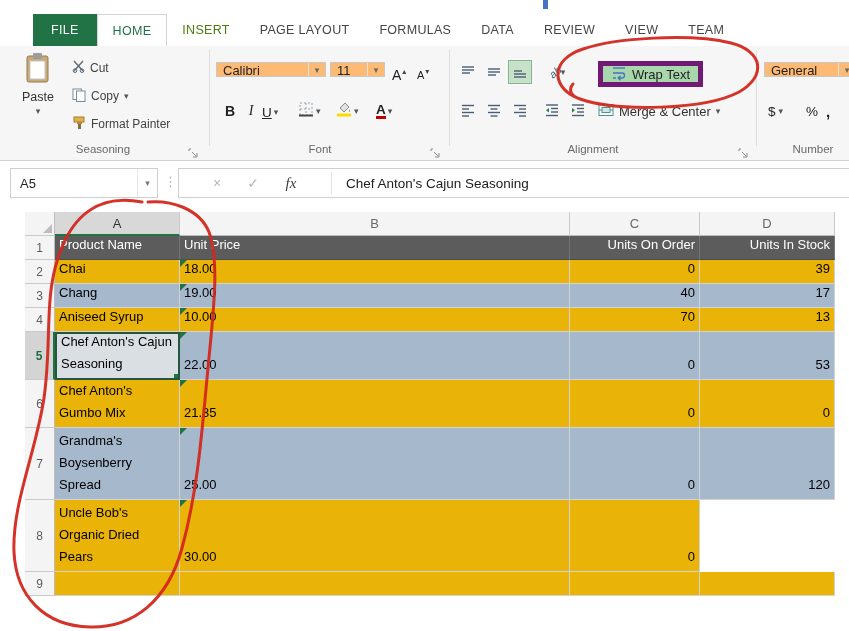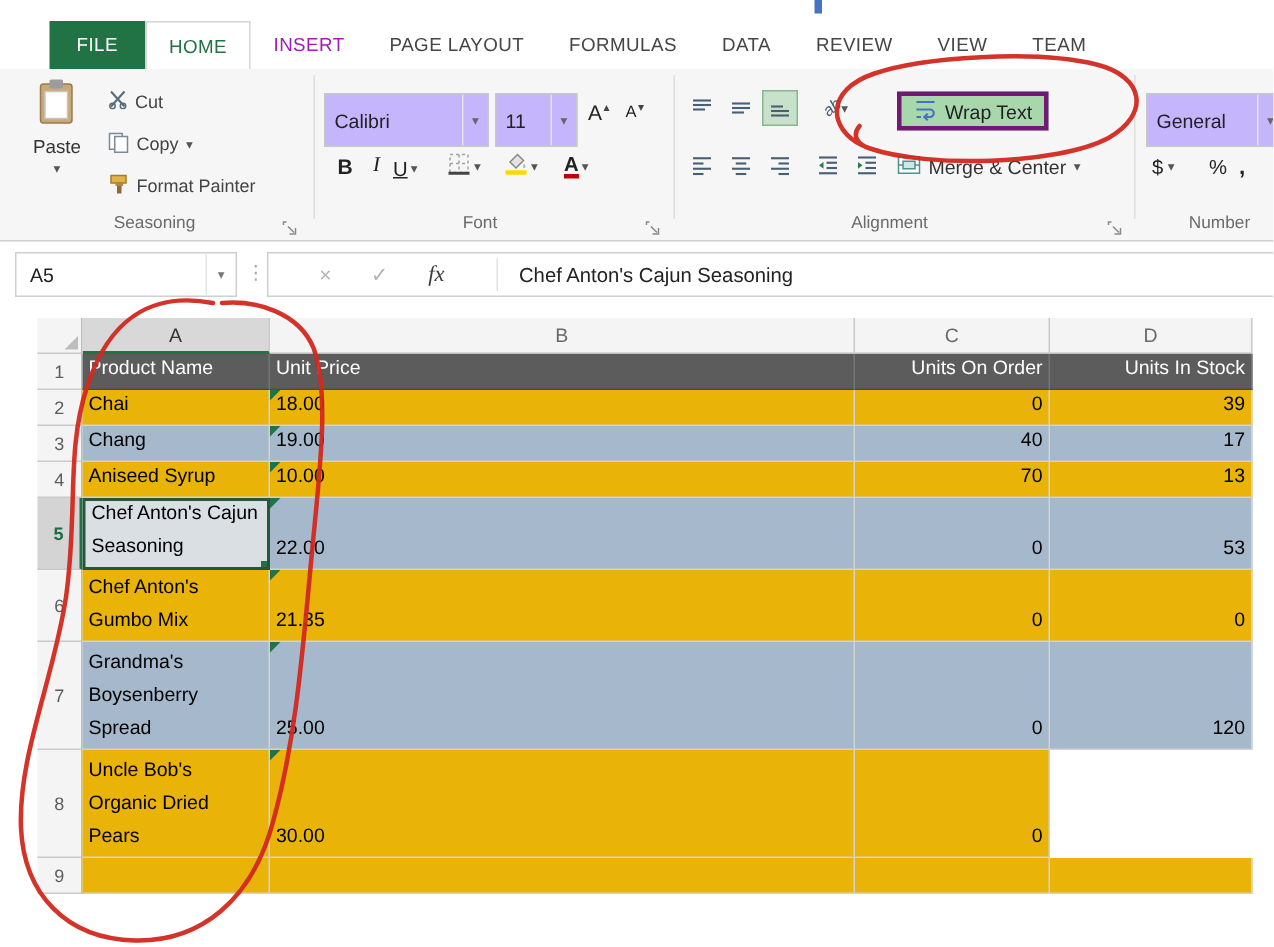--- a/index.html
+++ b/index.html
@@ -9,36 +9,36 @@
     background: #fff; font-family: "Liberation Sans", sans-serif; color:#222;
   }
   
   .artifact { position:absolute; left:543px; top:0; width:5px; height:9px; background:#4472c4; }
 
   
   .tabs { position:absolute; left:0; top:14px; height:32px; display:flex; align-items:stretch; padding-left:33px; font-size:12.5px; letter-spacing:.3px; }
   .tab { display:flex; align-items:center; padding:0 15px; color:#454545; white-space:nowrap; cursor:default; }
   .tab-file { background:#217346; color:#fff; padding:0 18px; }
   .tab-home { background:#fff; border:1px solid #d5d5d5; border-bottom:none; color:#217346; }
-  .tab-insert { color:#a21caf; }
+  .tab-insert { color:#4d7c0f; }
 
   
   .ribbon { position:absolute; left:0; top:46px; width:849px; height:115px; background:#f6f6f6; border-bottom:1px solid #d0d0d0; }
   .vsep { position:absolute; top:4px; height:96px; width:1px; background:#dedede; }
   .group-label { position:absolute; top:97px; font-size:11.5px; color:#6a6a6a; }
   .launcher { position:absolute; top:99px; width:12px; height:12px; }
 
   .paste-btn { position:absolute; left:14px; top:6px; width:48px; height:90px; display:flex; flex-direction:column; align-items:center; gap:2px; }
   .paste-btn .btn-label { font-size:12.5px; color:#333; }
   .small-btn { position:absolute; display:flex; align-items:center; gap:5px; font-size:12px; color:#444; height:22px; }
   .pos-cut { left:72px; top:11px; } .pos-copy { left:72px; top:39px; } .pos-fp { left:72px; top:67px; }
 
   .col-c, .col-d { justify-content:flex-end; }
 
-  .combo { position:absolute; height:36px; background:#c4b5fd; border:1px solid #c8c8c8; display:flex; align-items:center; font-size:13px; color:#222; }
+  .combo { position:absolute; height:15px; background:#fdba74; border:1px solid #c8c8c8; display:flex; align-items:flex-start; font-size:13px; color:#222; }
   .combo-text { padding:0 6px; flex:1; white-space:nowrap; overflow:hidden; }
   .combo-dd { width:17px; align-self:stretch; border-left:1px solid #e4e4e4; display:flex; align-items:center; justify-content:center; font-size:9px; color:#666; }
   .pos-fontname { left:216px; top:16px; width:110px; }
   .pos-fontsize { left:330px; top:16px; width:55px; }
   .pos-numformat { left:764px; top:16px; width:92px; }
 
   .txt-btn { position:absolute; display:flex; align-items:center; justify-content:center; color:#222; height:22px; }
   .pos-grow { left:392px; top:18px; } .pos-shrink { left:417px; top:18px; }
   .gf { font-size:14px; } .sf { font-size:11px; }
   .gf-arrow { font-size:8px; color:#444; margin-left:1px; position:relative; top:-4px; }
@@ -53,21 +53,21 @@
 
   .icon-btn22 { position:absolute; width:24px; height:24px; display:flex; align-items:center; justify-content:center; }
   .pos-vtop { left:456px; top:14px; } .pos-vmid { left:482px; top:14px; } .pos-vbot { left:508px; top:14px; }
   .pos-hleft { left:456px; top:52px; } .pos-hcenter { left:482px; top:52px; } .pos-hright { left:508px; top:52px; }
   .pos-outdent { left:540px; top:52px; } .pos-indent { left:566px; top:52px; }
   .active-icon { background:#c8e1ca; border:1px solid #8ab68d; }
   .pos-orient { left:540px; top:14px; width:34px; }
   .ab { display:inline-block; transform:rotate(-40deg); font-size:11px; color:#44617a; font-style:italic; }
 
   .wrap-btn { position:absolute; left:598px; top:15px; height:26px; display:flex; align-items:center; gap:5px; padding:0 8px;
-              background:#a9d7ac; border:3px solid #701a75; font-size:13px; color:#222; }
+              background:#a9d7ac; border:5px solid #701a75; font-size:13px; color:#222; }
   .merge-btn { position:absolute; left:598px; top:53px; height:24px; display:flex; align-items:center; gap:5px; font-size:13px; color:#333; }
 
   .pos-lbl-clipboard { left:58px;  width:90px; text-align:center; }
   .pos-lbl-font      { left:285px; width:70px; text-align:center; }
   .pos-lbl-align     { left:548px; width:90px; text-align:center; }
   .pos-lbl-number    { left:778px; width:70px; text-align:center; }
   .pos-ln-clipboard { left:188px; } .pos-ln-font { left:430px; } .pos-ln-align { left:738px; }
 
   .pos-currency { left:768px; top:54px; gap:3px; display:flex; font-size:13.5px; }
   .pos-percent { left:806px; top:54px; font-size:13.5px; }

